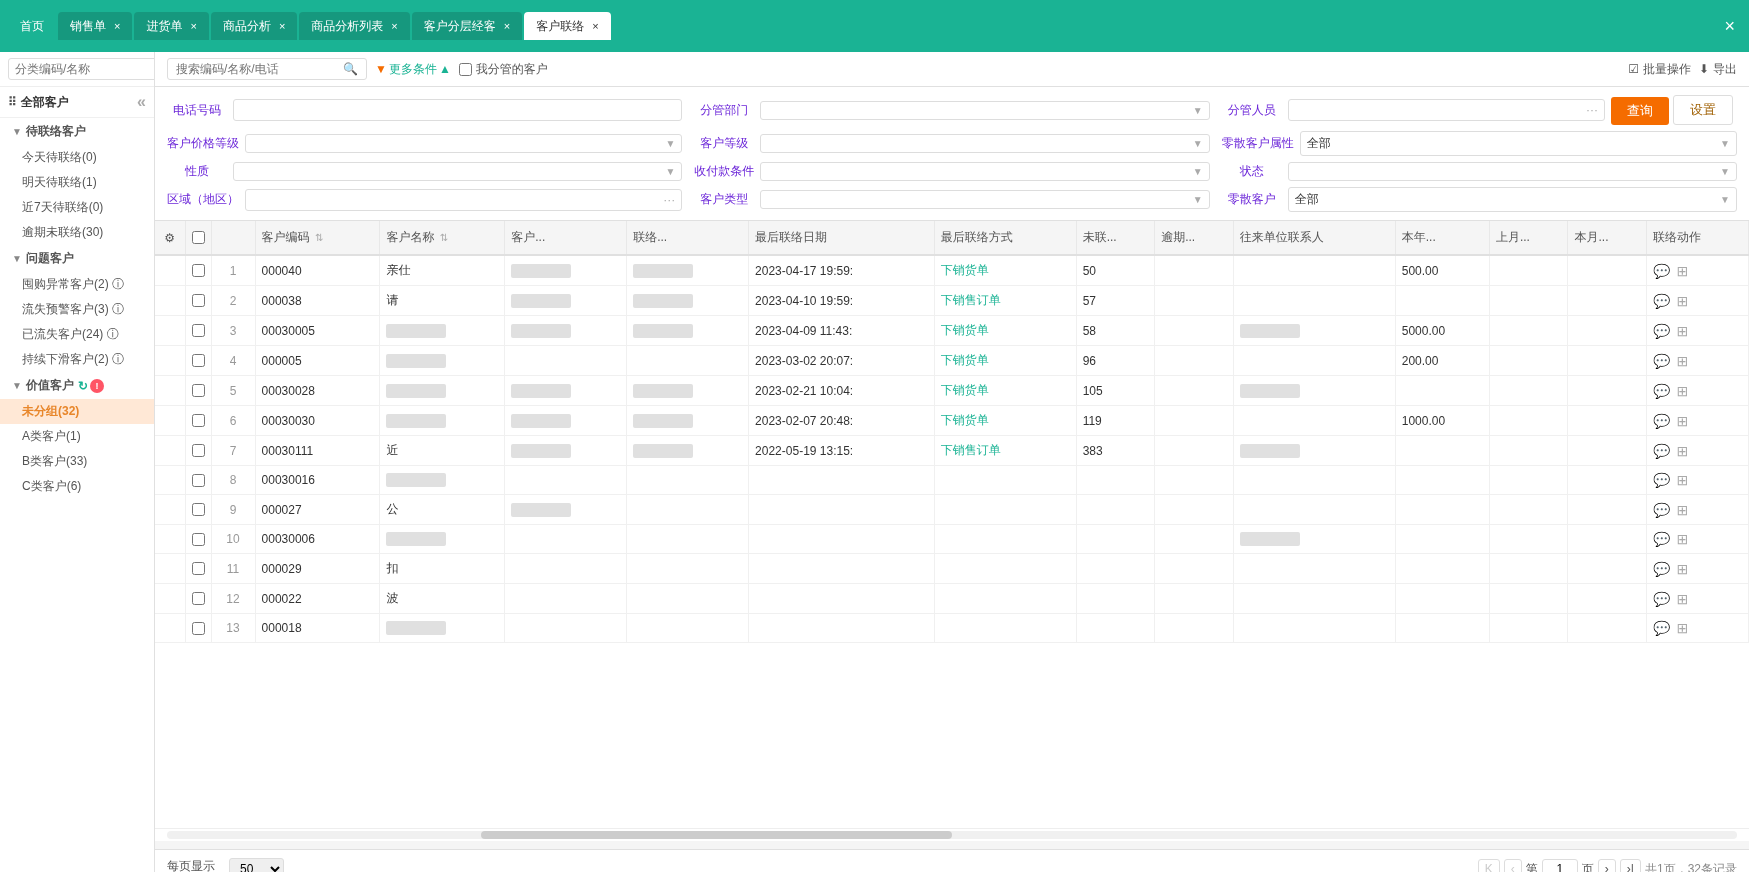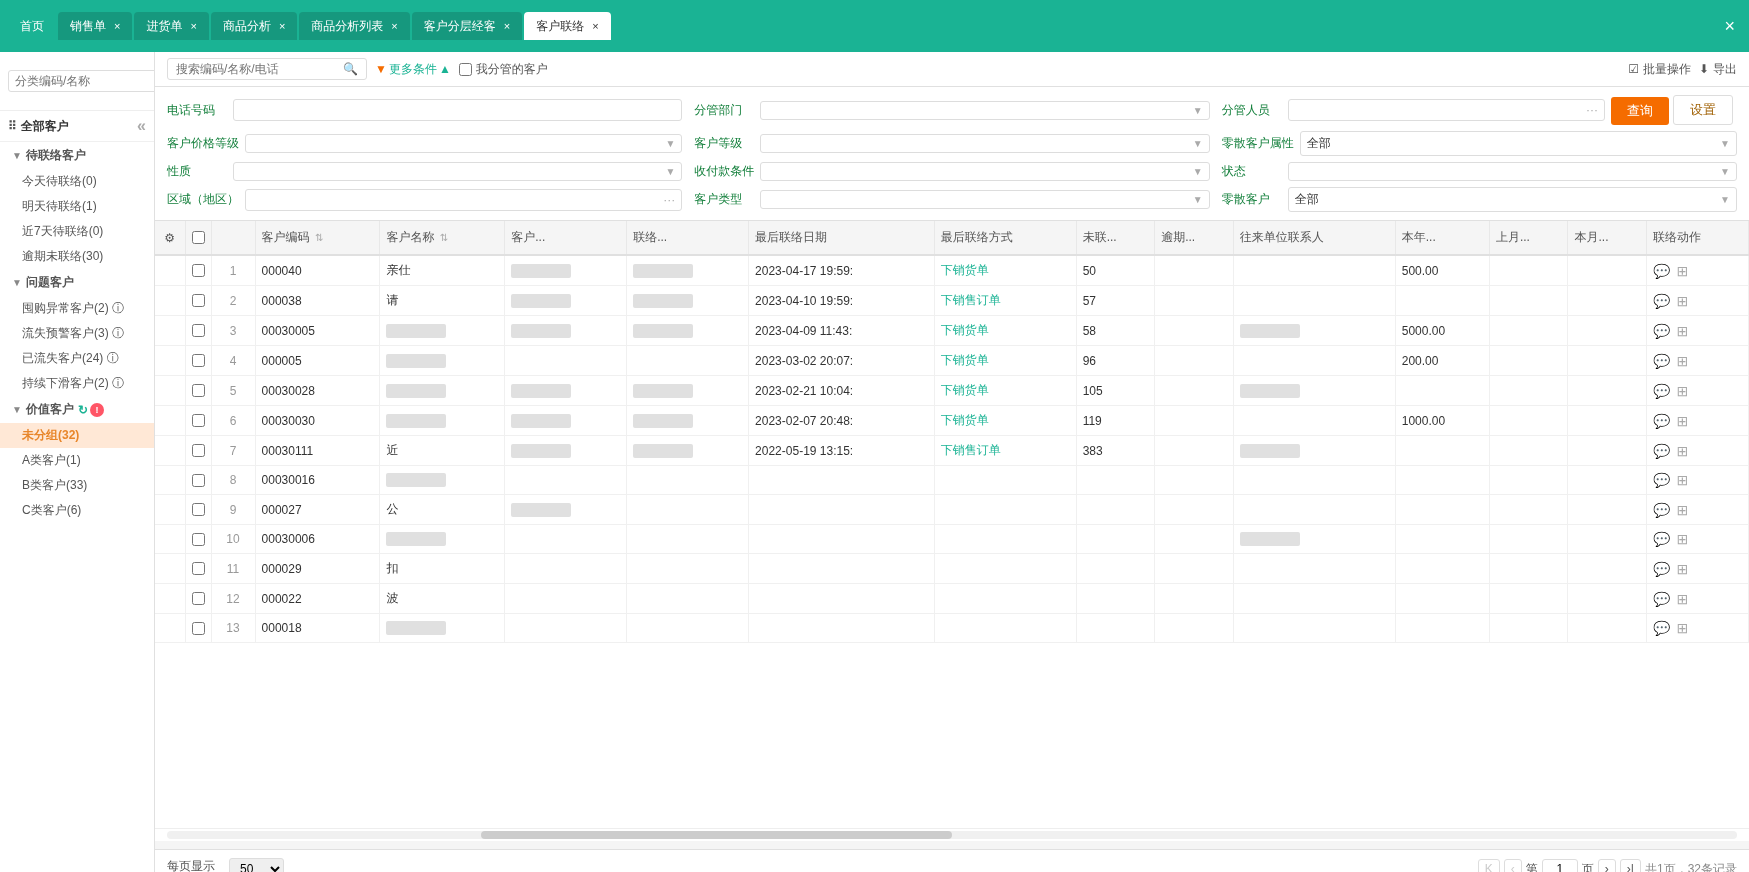--- a/index.html
+++ b/index.html
@@ -50,21 +50,21 @@
       background: #fff;
       border-right: 1px solid #e0e0e0;
       display: flex;
       flex-direction: column;
       overflow-y: auto;
       flex-shrink: 0;
     }
     .sidebar-search {
       display: flex;
       align-items: center;
-      padding: 18px 8px;
+      padding: 6px 8px;
       border-bottom: 1px solid #eee;
       gap: 4px;
     }
     .sidebar-search input {
       flex: 1;
       border: 1px solid #ddd;
       border-radius: 3px;
       padding: 3px 6px;
       font-size: 12px;
       outline: none;
@@ -170,24 +170,24 @@
       display: grid;
       grid-template-columns: repeat(3, 1fr);
       gap: 6px 12px;
     }
     .filter-row {
       display: flex;
       align-items: center;
       gap: 6px;
     }
     .filter-label {
-      color: #15803d;
+      color: #6d28d9;
       white-space: nowrap;
       min-width: 60px;
-      text-align: left;
+      text-align: center;
     }
     .filter-input {
       flex: 1;
       border: 1px solid #ddd;
       border-radius: 3px;
       padding: 3px 6px;
       font-size: 12px;
       outline: none;
       color: #333;
       background: #fff;

